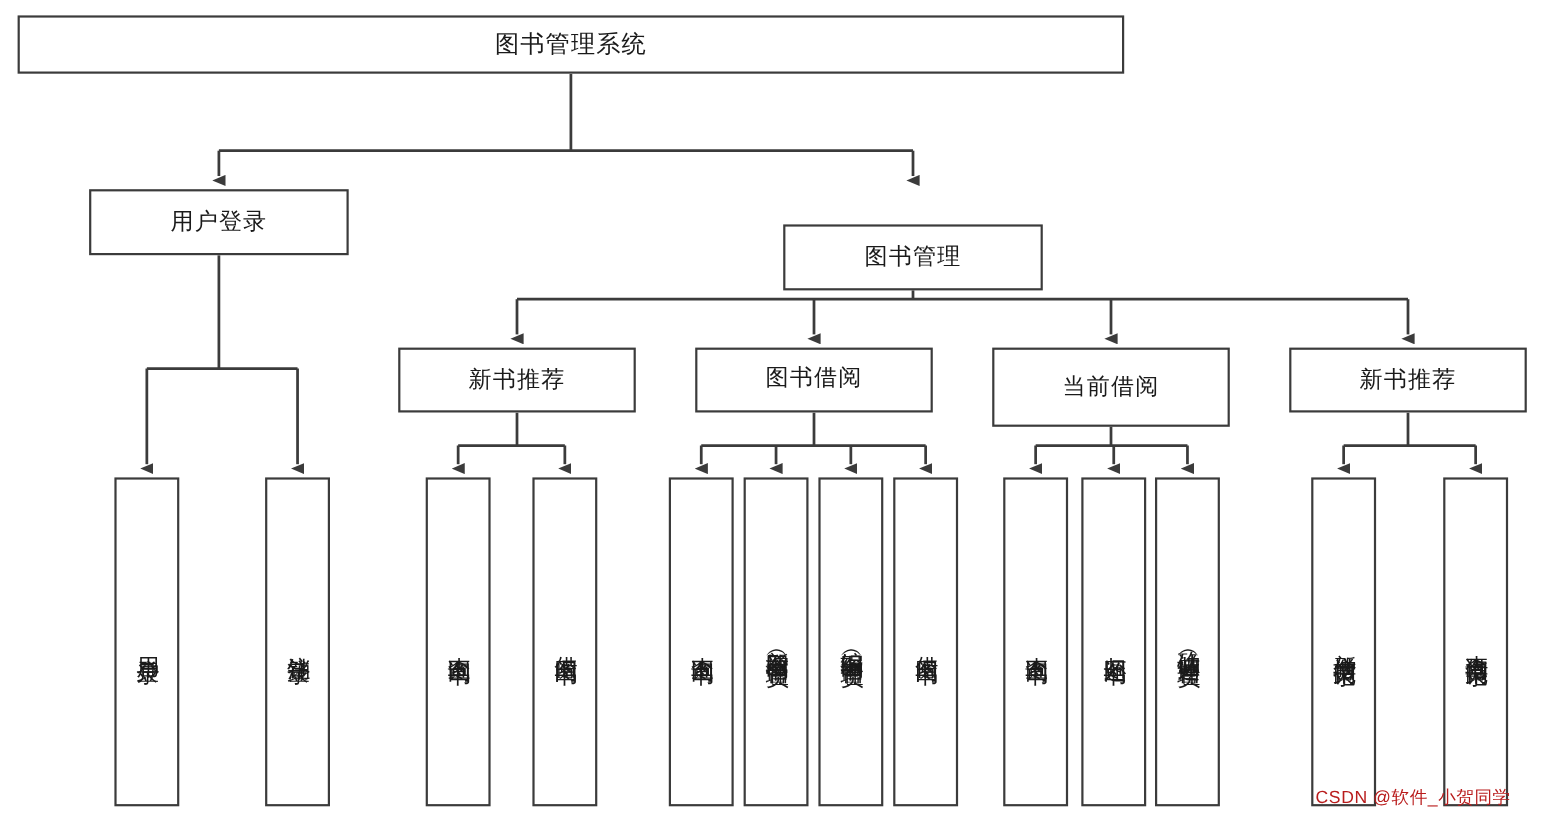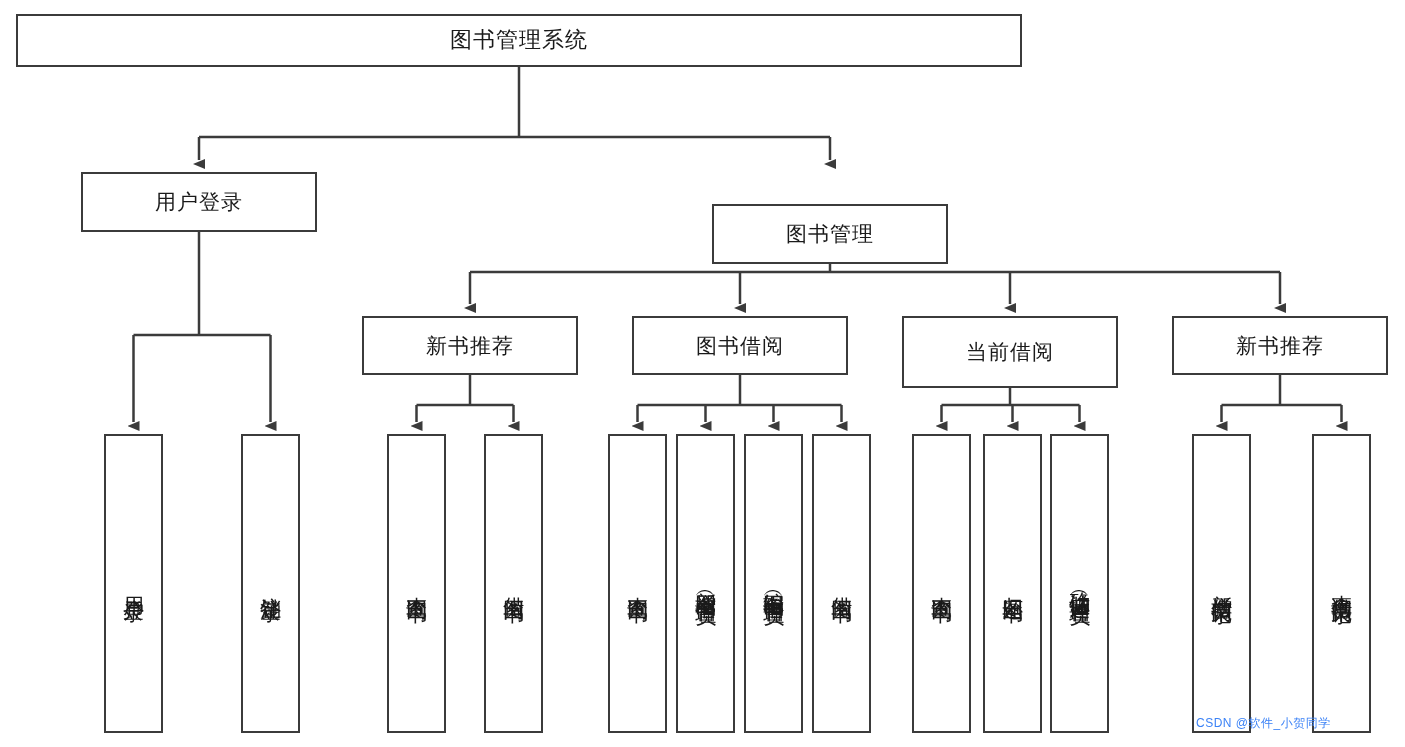--- a/index.html
+++ b/index.html
@@ -49,22 +49,22 @@
     line-height: 1.25;
     letter-spacing: 2px;
     padding: 4px 0;
     text-align: center;
   }
   .node.root {
     font-size: 22px;
   }
   .watermark {
     position: absolute;
-    font-size: 12px;
-    color: #3b82f6;
+    font-size: 16px;
+    color: #b91c1c;
     white-space: nowrap;
     z-index: 3;
     letter-spacing: 0.5px;
   }
 </style>
 </head>
 <body>
 
 <div id="canvas">
 
@@ -117,21 +117,21 @@
       </div>
       <div class="node horiz" style="left: 81px; top: 172px; width: 236px; height: 60px;">
         <span>用户登录</span>
       </div>
       <div class="node horiz" style="left: 712px; top: 172px; width: 236px; height: 60px; margin-top: 32px;">
         <span>图书管理</span>
       </div>
       <div class="node horiz" style="left: 362px; top: 316px; width: 216px; height: 59px;">
         <span>新书推荐</span>
       </div>
-      <div class="node horiz" style="left: 632px; top: 316px; width: 216px; height: 59px;">
+      <div class="node horiz" style="left: 632px; top: 316px; width: 216px; height: 59px; font-family: Liberation Mono, monospace;">
         <span>图书借阅</span>
       </div>
       <div class="node horiz" style="left: 902px; top: 316px; width: 216px; height: 72px;">
         <span>当前借阅</span>
       </div>
       <div class="node horiz" style="left: 1172px; top: 316px; width: 216px; height: 59px;">
         <span>新书推荐</span>
       </div>
       <div class="node vert" style="left: 104px; top: 434px; width: 59px; height: 299px;">
         <span>用户登录</span>

